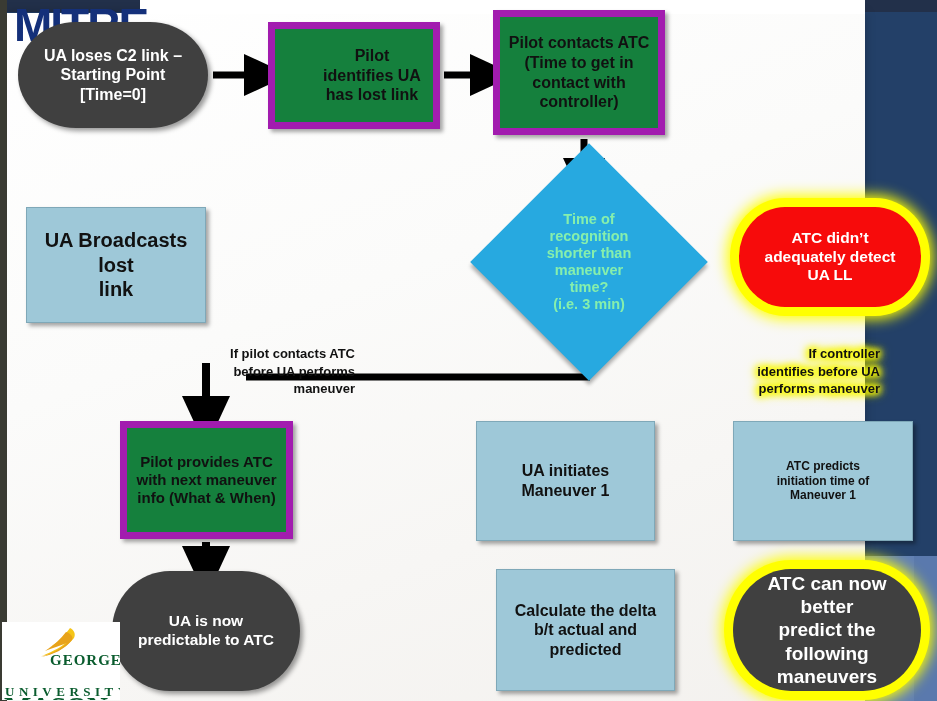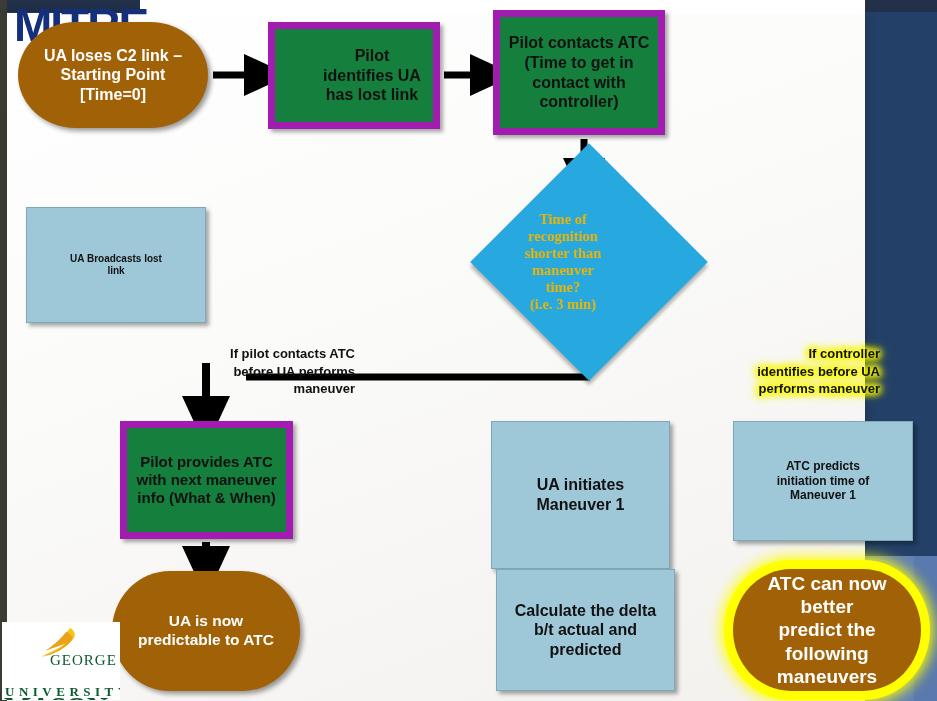--- a/index.html
+++ b/index.html
@@ -94,21 +94,21 @@
     font-size: 29px;
     color: #0a5c2e;
     letter-spacing: -1px;
     line-height: 30px;
     margin-top: 36px;
   }
   .gmu-george {
     position: absolute;
     left: 48px; top: 30px;
     font-family: "Liberation Serif", serif;
-    font-weight: normal;
+    font-weight: bold;
     font-size: 15px;
     color: #0a5c2e;
     letter-spacing: 1px;
   }
   .gmu-univ {
     position: absolute;
     left: 3px; top: 62px;
     font-family: "Liberation Serif", serif;
     font-weight: bold;
     font-size: 13px;
@@ -134,43 +134,43 @@
     color: #111111;
     box-shadow: 3px 3px 4px rgba(0,0,0,0.35);
   }
   .node-blue {
     background: #9ec8d8;
     border: 1px solid #7fa8b8;
     color: #111111;
     box-shadow: 3px 3px 4px rgba(0,0,0,0.35);
   }
   .node-green {
-    background: #a16207;
+    background: #404040;
     color: #ffffff;
     border-radius: 58px / 50%;
     box-shadow: 3px 3px 5px rgba(0,0,0,0.4);
   }
   .node-red {
     background: #f70b0b;
     color: #ffffff;
     border-radius: 46px / 50%;
     box-shadow: 3px 3px 5px rgba(0,0,0,0.4);
   }
   .glow {
     box-shadow: 0 0 0 9px #ffff00, 0 0 14px 12px #ffff00;
   }
   .diamond {
     position: absolute;
     display: flex;
     align-items: center;
+    justify-content: center;
     text-align: center;
-    color: #eab308;
+    color: #86efac;
     font-weight: bold;
     line-height: 1.18;
-    font-family: Liberation Serif, serif;
   }
   .diamond-shape {
     position: absolute;
     left: 0; top: 0;
     width: 100%; height: 100%;
     background: #27a9e0;
     transform: rotate(45deg);
     box-shadow: 3px 3px 4px rgba(0,0,0,0.3);
   }
   .diamond-label {
@@ -304,43 +304,46 @@
 [Time=0]</div>
 
   <div class="node node-purple" style="left:268px;top:22px;width:172px;height:107px;font-size:16px;white-space:pre-line;padding-left:44px;">Pilot identifies UA
 has lost link</div>
 
   <div class="node node-purple" style="left:493px;top:10px;width:172px;height:125px;font-size:16px;white-space:pre-line;">Pilot contacts ATC
 (Time to get in
 contact with
 controller)</div>
 
-  <div class="node node-blue" style="left:26px;top:207px;width:180px;height:116px;font-size:10px;white-space:pre-line;">UA Broadcasts lost
+  <div class="node node-blue" style="left:26px;top:207px;width:180px;height:116px;font-size:20px;white-space:pre-line;">UA Broadcasts lost
 link</div>
 
 
   <div class="diamond" style="left:505px;top:178px;width:168px;height:168px;font-size:14.5px;">
     <div class="diamond-shape"></div>
     <div class="diamond-label" style="white-space:pre-line;">Time of
 recognition
 shorter than
 maneuver
 time?
 (i.e. 3 min)</div>
   </div>
 
+  <div class="node node-red glow" style="left:739px;top:207px;width:182px;height:100px;font-size:15.5px;white-space:pre-line;">ATC didn’t
+adequately detect
+UA LL</div>
 
   <div class="node node-purple" style="left:120px;top:421px;width:173px;height:118px;font-size:15px;white-space:pre-line;">Pilot provides ATC
 with next maneuver
 info (What &amp; When)</div>
 
   <div class="node node-green" style="left:112px;top:571px;width:188px;height:120px;font-size:15.5px;white-space:pre-line;">UA is now
 predictable to ATC</div>
 
-  <div class="node node-blue" style="left:491px;top:421px;width:179px;height:148px;font-size:16px;white-space:pre-line;">UA initiates
+  <div class="node node-blue" style="left:476px;top:421px;width:179px;height:120px;font-size:16px;white-space:pre-line;">UA initiates
 Maneuver 1</div>
 
   <div class="node node-blue" style="left:733px;top:421px;width:180px;height:120px;font-size:12px;white-space:pre-line;">ATC predicts
 initiation time of
 Maneuver 1</div>
 
   <div class="node node-blue" style="left:496px;top:569px;width:179px;height:122px;font-size:16px;white-space:pre-line;">Calculate the delta
 b/t actual and
 predicted</div>
 

